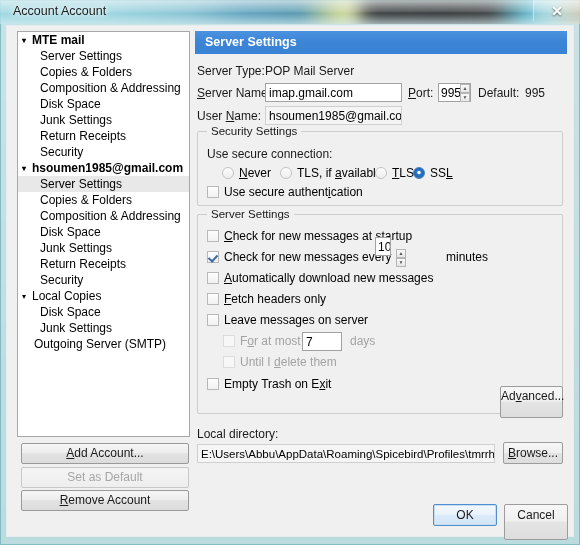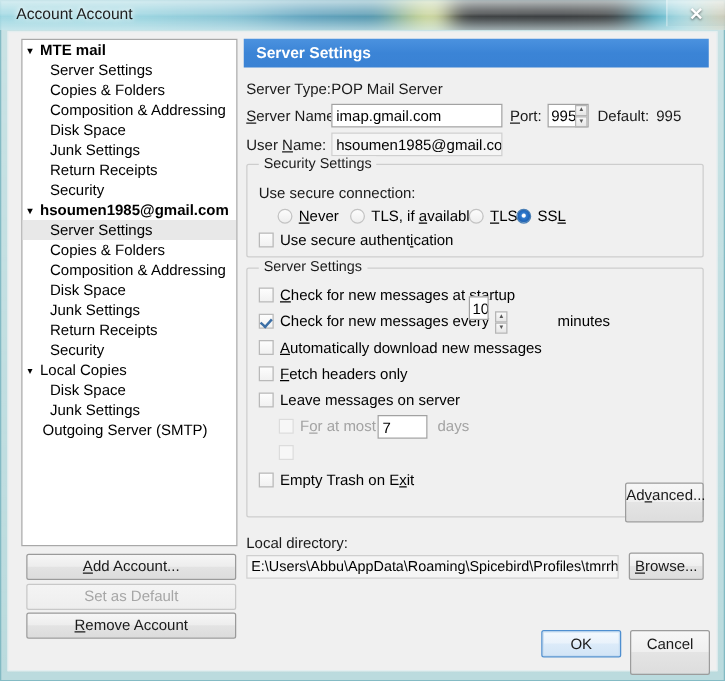--- a/index.html
+++ b/index.html
@@ -436,20 +436,21 @@
 
       <div class="cb" style="left:12px; top:283px;"></div>
       <div class="cblabel" style="left:29px; top:282px;">Leave messages on server</div>
 
       <div class="cb disabled" style="left:28px; top:304px;"></div>
       <div class="cblabel dim" style="left:45px; top:303px;">F<span class="ul">o</span>r at most</div>
       <div class="textbox" style="left:107px; top:301px; width:40px;">7</div>
       <div class="cblabel dim" style="left:155px; top:303px;">days</div>
 
       <div class="cb disabled" style="left:28px; top:325px;"></div>
+      <div class="cblabel dim" style="left:45px; top:324px;">Until I <span class="ul">d</span>elete them</div>
 
       <div class="cb" style="left:12px; top:347px;"></div>
       <div class="cblabel" style="left:29px; top:346px;">Empty Trash on E<span class="ul">x</span>it</div>
 
       <div class="btn" style="left:305px; top:355px; width:63px; height:32px; line-height:19px;">
         Ad<span class="ul">v</span>anced...
       </div>
 
       <div class="frow" style="left:2px; top:396px;">Local directory:</div>
       <div class="textbox flat" style="left:2px; top:413px; width:298px; font-size:11.5px;">E:\Users\Abbu\AppData\Roaming\Spicebird\Profiles\tmrrhayd.de</div>

